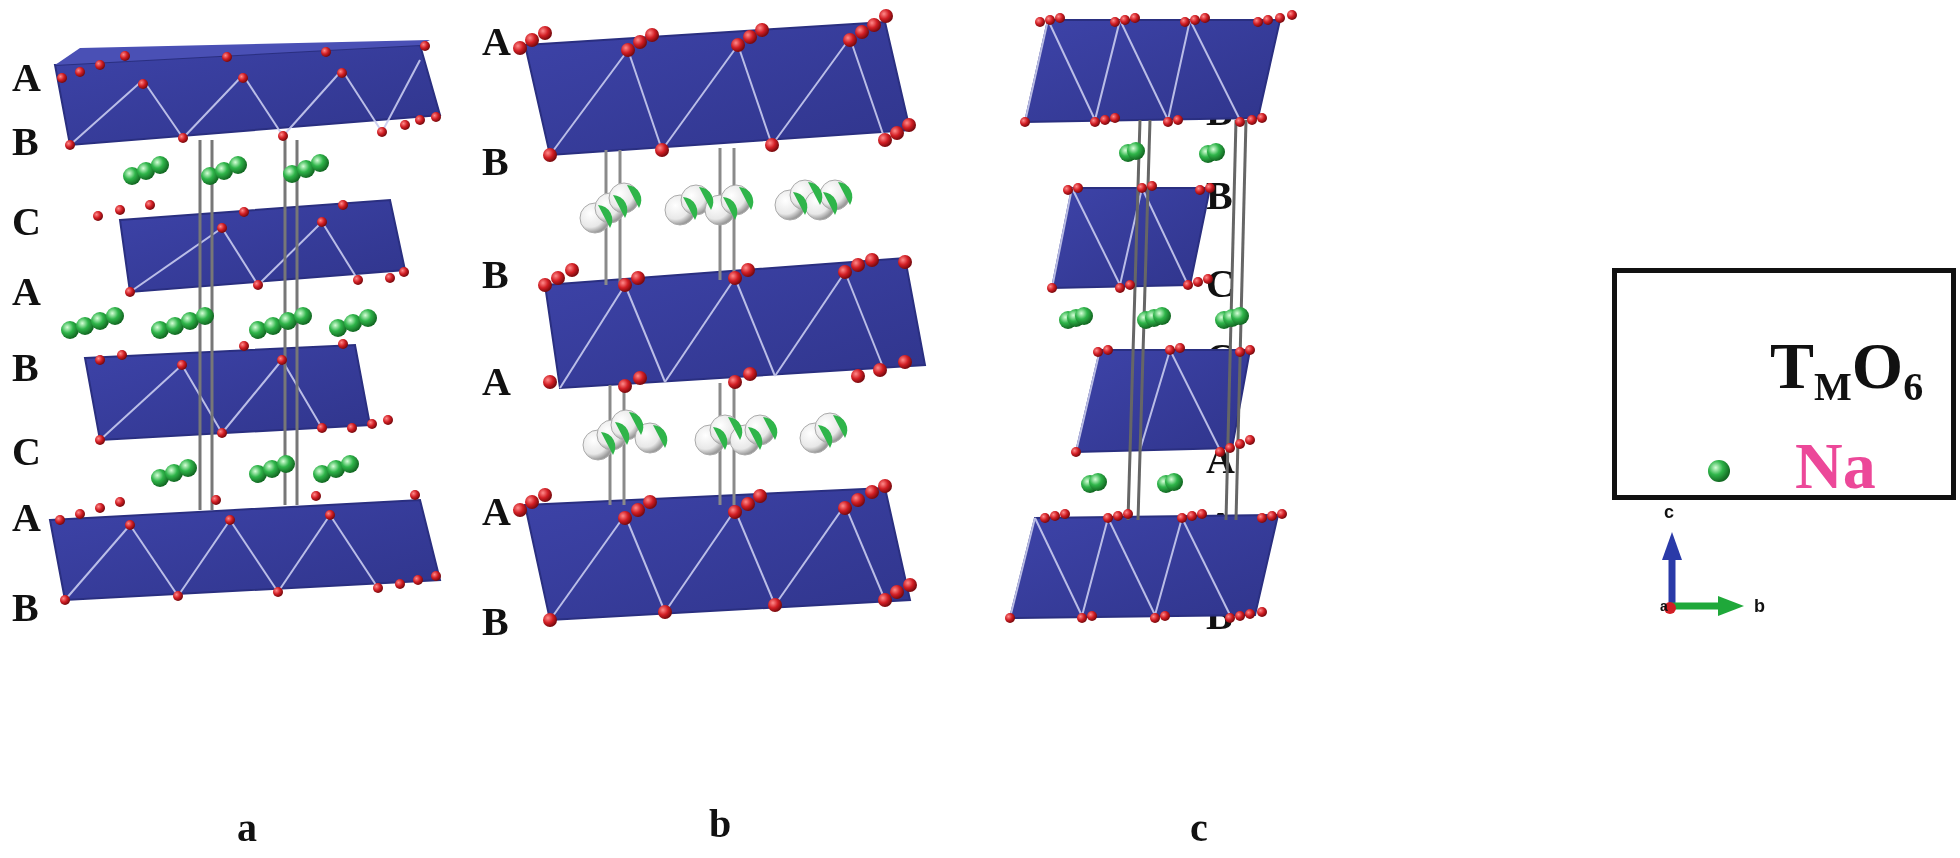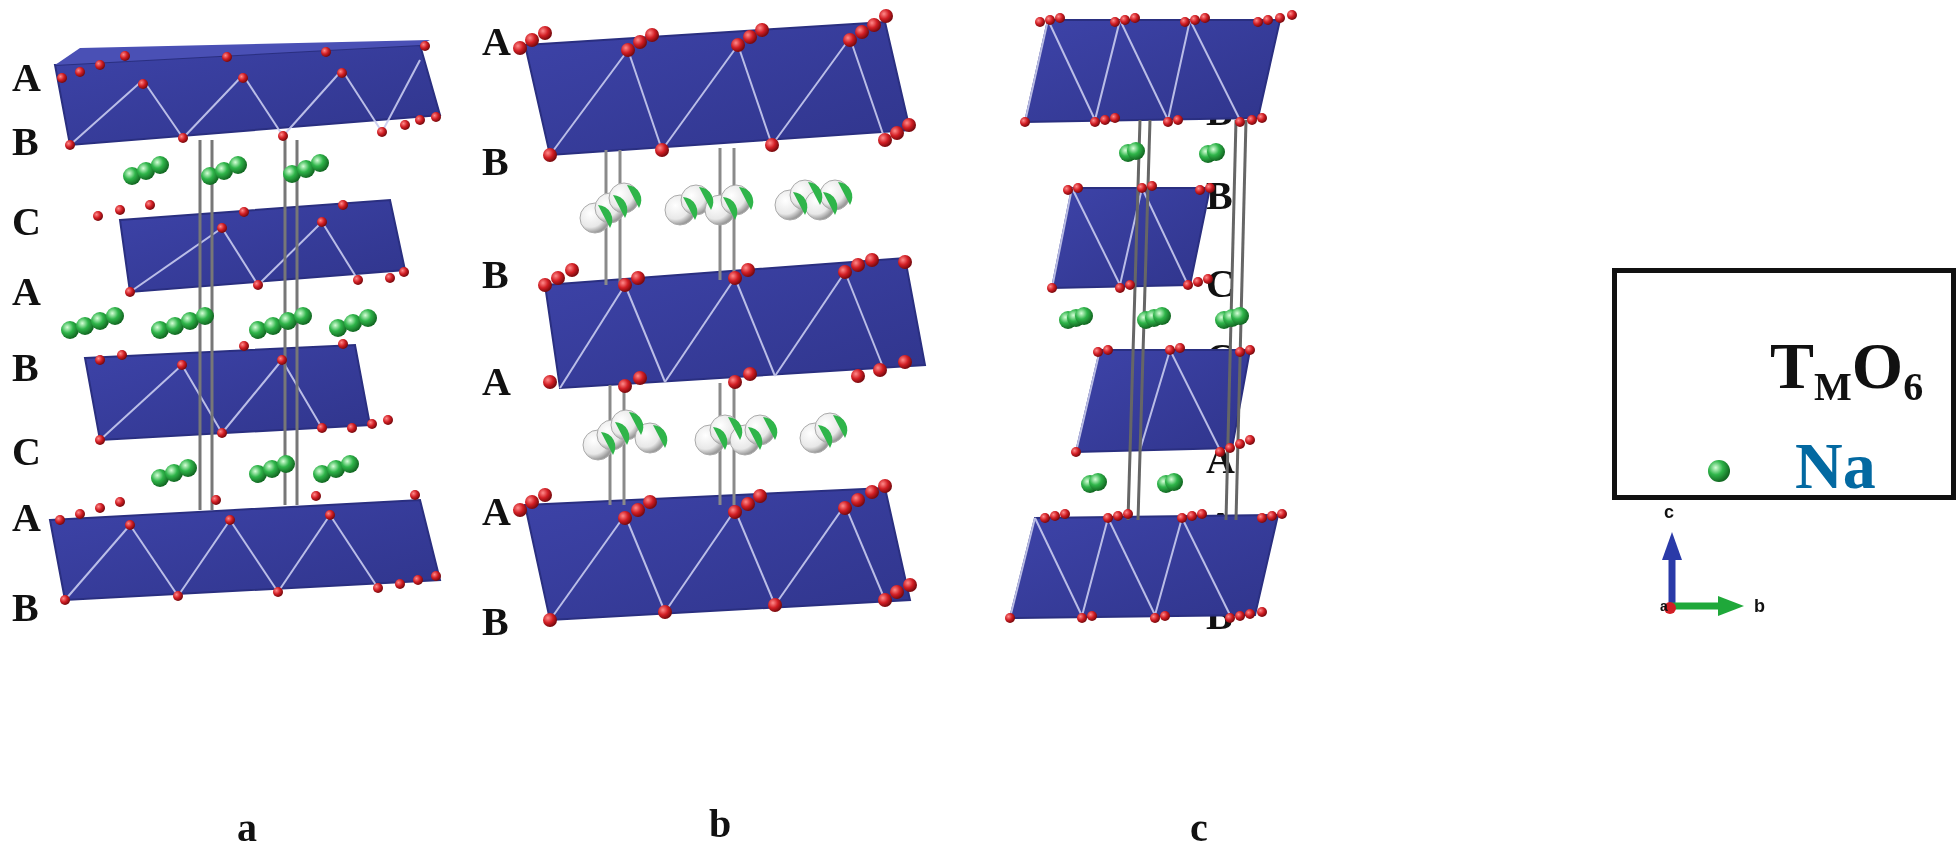--- a/index.html
+++ b/index.html
@@ -3,21 +3,21 @@
 <meta charset="utf-8">
 <style>
   html,body{margin:0;padding:0;background:#ffffff;}
   body{width:1960px;height:858px;position:relative;overflow:hidden;font-family:"Liberation Serif","DejaVu Serif",serif;}
   .lbl{position:absolute;font-weight:bold;font-size:40px;color:#111;line-height:1;}
   .panel-letter{position:absolute;font-weight:bold;font-size:40px;color:#111;line-height:1;}
   svg{position:absolute;left:0;top:0;}
   .legend{position:absolute;left:1612px;top:268px;width:344px;height:232px;border:5px solid #111;box-sizing:border-box;background:#fff;}
   .legend .tm{position:absolute;left:153px;top:60px;font-weight:bold;font-size:66px;color:#111;line-height:1;}
   .legend .tm .sub{font-size:40px;vertical-align:-12px;}
-  .legend .na{position:absolute;left:178px;top:160px;font-weight:bold;font-size:66px;color:#0369a1;line-height:1;}
+  .legend .na{position:absolute;left:178px;top:160px;font-weight:bold;font-size:66px;color:#ec4899;line-height:1;}
   .axis-lbl{position:absolute;font-family:"Liberation Sans","DejaVu Sans",sans-serif;font-weight:bold;font-size:18px;color:#111;}
 </style>
 </head>
 <body>
 
 <div class="lbl" style="left:12px;top:58px">A</div>
 <div class="lbl" style="left:12px;top:122px">B</div>
 <div class="lbl" style="left:12px;top:202px">C</div>
 <div class="lbl" style="left:12px;top:272px">A</div>
 <div class="lbl" style="left:12px;top:348px">B</div>

